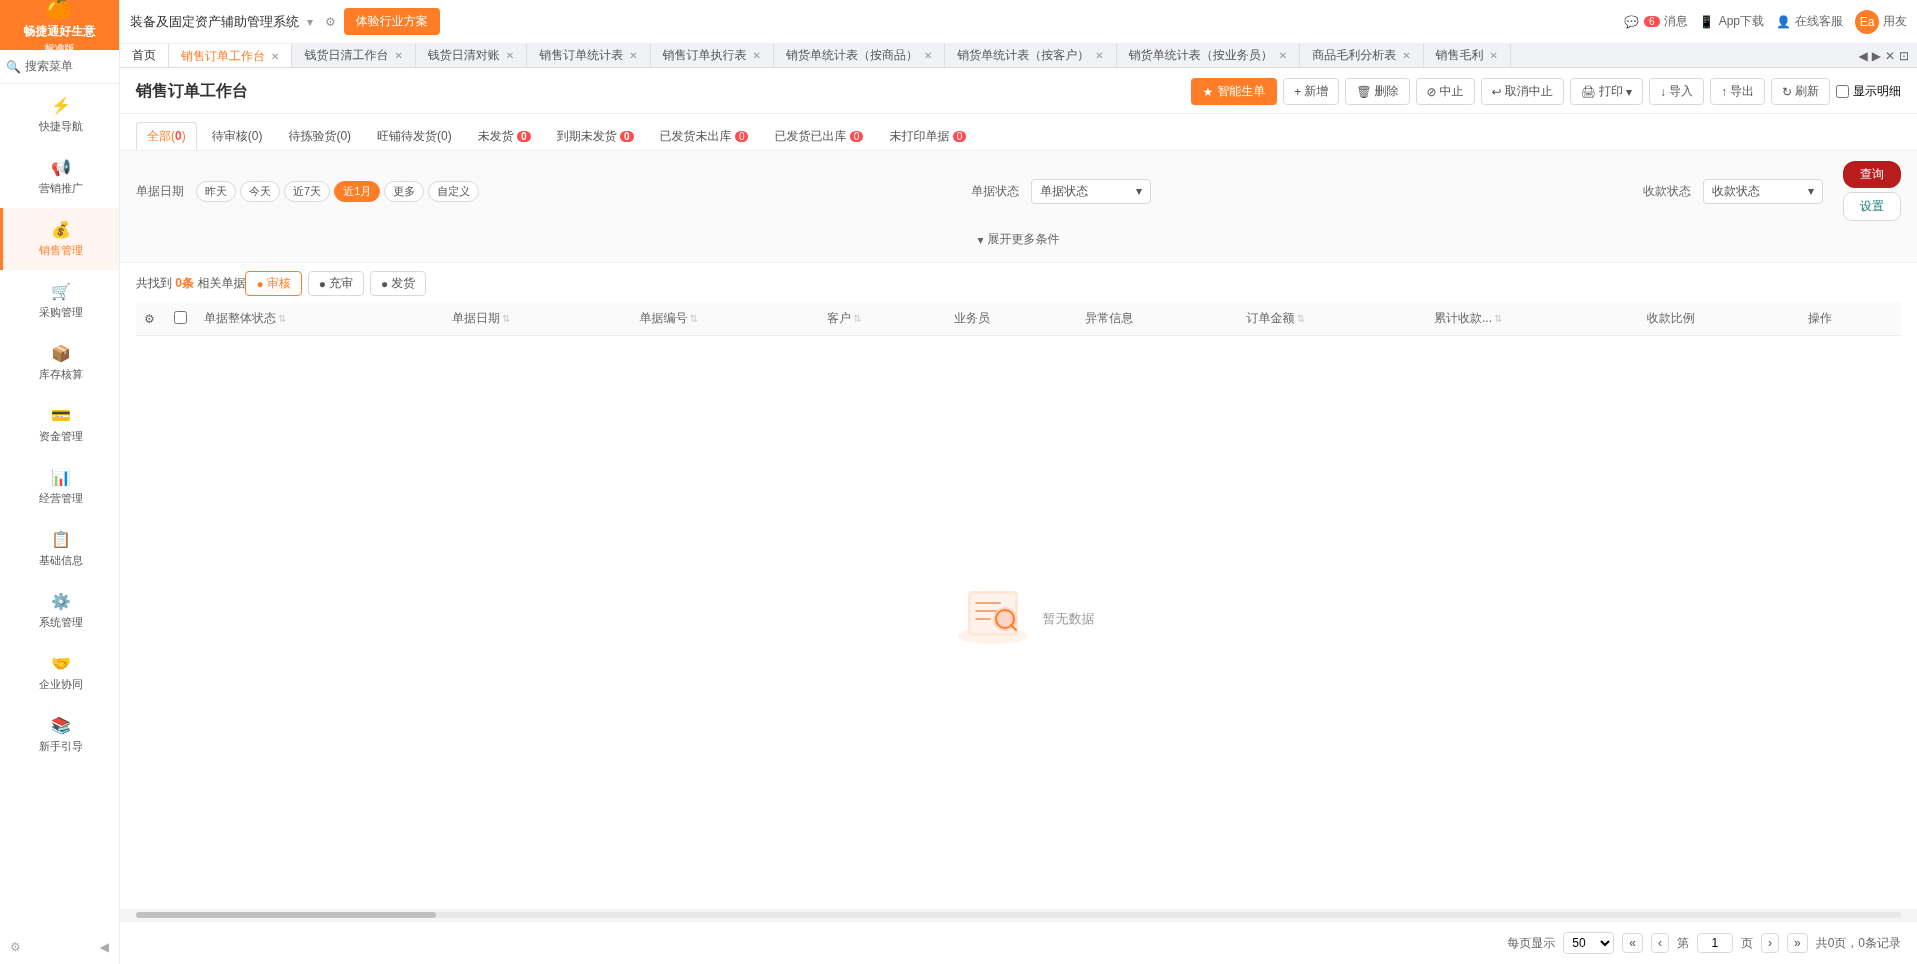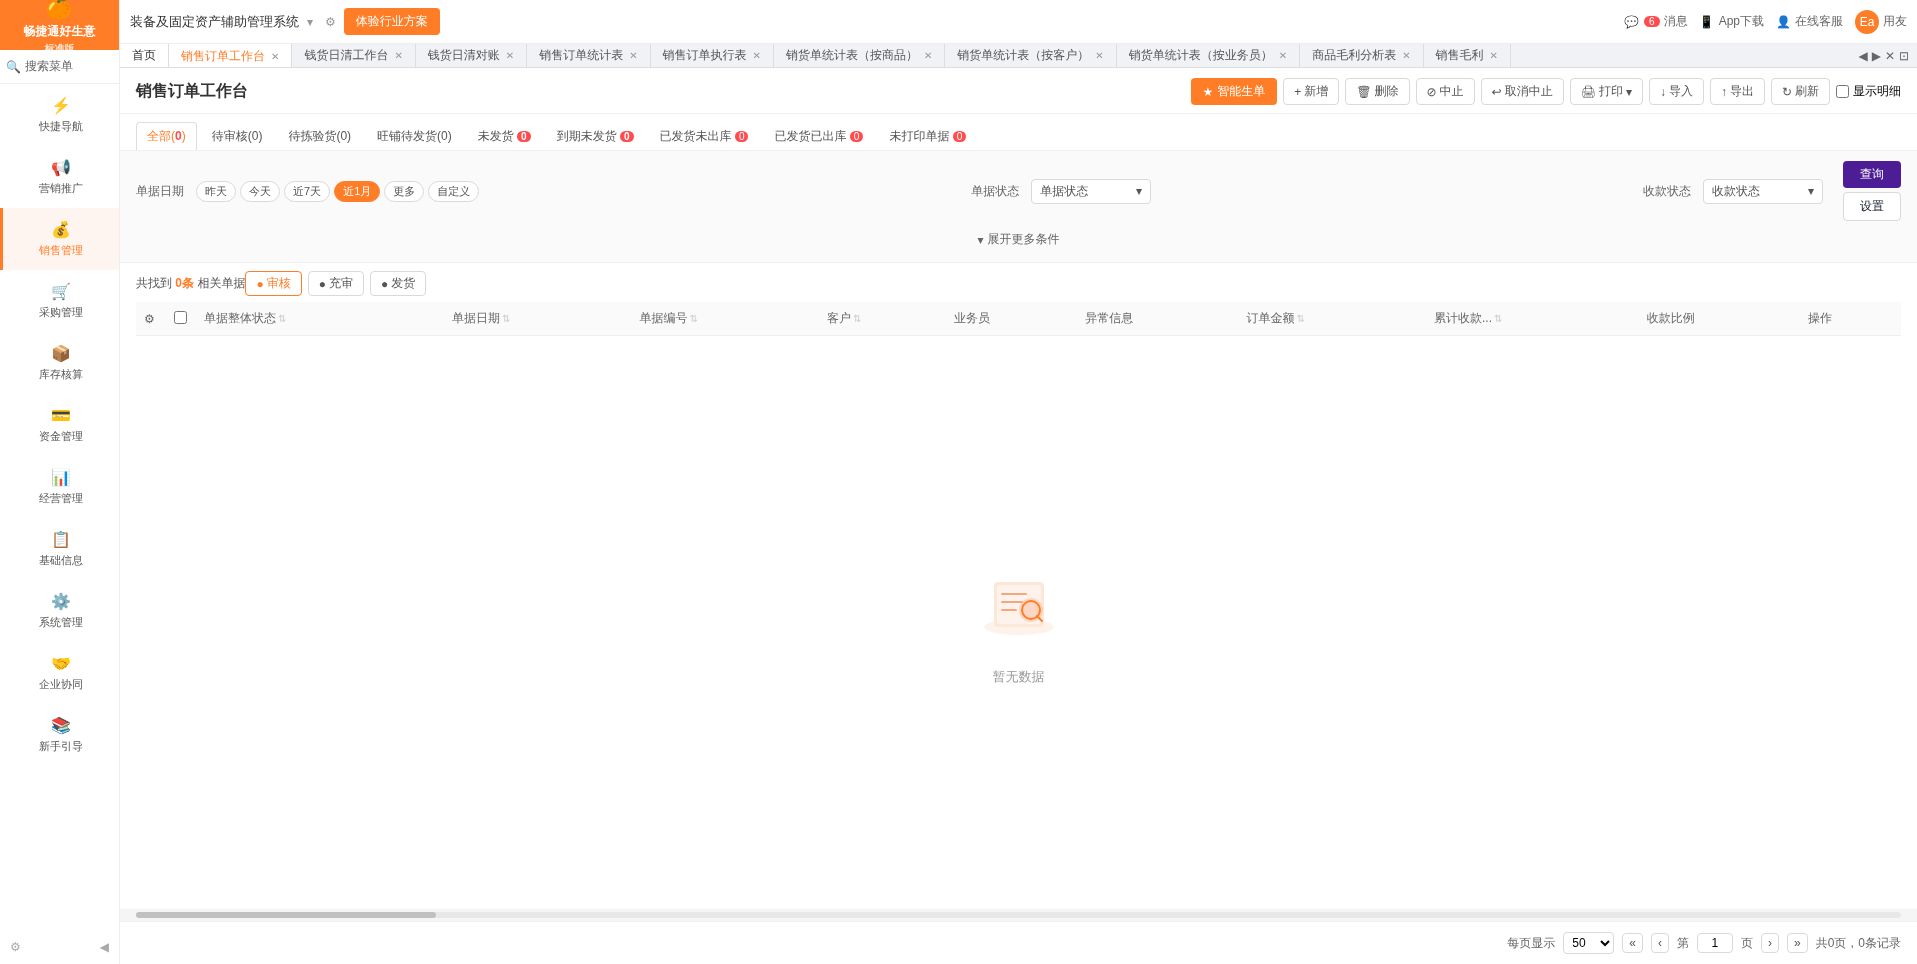--- a/index.html
+++ b/index.html
@@ -55,42 +55,42 @@
     
     .filters { padding: 10px 16px; background: #fafafa; border-bottom: 1px solid #f0f0f0; }
     .filter-row { display: flex; align-items: center; gap: 12px; flex-wrap: wrap; }
     .filter-label { color: #666; white-space: nowrap; }
     .filter-quick { display: flex; gap: 4px; }
     .filter-quick-btn { padding: 2px 8px; border: 1px solid #d9d9d9; border-radius: 12px; cursor: pointer; color: #555; font-size: 11px; background: #fff; }
     .filter-quick-btn.active { background: #ff7d26; color: #fff; border-color: #ff7d26; }
     .filter-date-range { color: #999; font-size: 11px; margin-top: 2px; }
     .filter-select { border: 1px solid #d9d9d9; border-radius: 4px; padding: 3px 8px; background: #fff; color: #555; min-width: 120px; display: flex; align-items: center; justify-content: space-between; gap: 8px; cursor: pointer; }
     .expand-btn { display: flex; align-items: center; gap: 4px; color: #666; cursor: pointer; padding: 4px 8px; }
-    .action-btn-orange { background: #4c1d95; color: #fff; border: none; border-radius: 4px; padding: 5px 16px; cursor: pointer; font-size: 12px; }
-    .action-btn-outline { background: #fff; color: #0f172a; border: 1px solid #d9d9d9; border-radius: 4px; padding: 5px 16px; cursor: pointer; font-size: 12px; }
+    .action-btn-orange { background: #b91c1c; color: #fff; border: none; border-radius: 12px; padding: 5px 16px; cursor: pointer; font-size: 12px; }
+    .action-btn-outline { background: #fff; color: #0f766e; border: 1px solid #d9d9d9; border-radius: 9px; padding: 5px 16px; cursor: pointer; font-size: 12px; }
 
     
     .table-area { padding: 8px 16px; flex: 1; display: flex; flex-direction: column; }
     .table-info { display: flex; align-items: center; justify-content: flex-start; margin-bottom: 6px; }
     .table-count { color: #555; font-size: 12px; }
     .table-count .highlight { color: #ff7d26; font-weight: bold; }
     .table-actions { display: flex; gap: 6px; }
     .act-btn { padding: 3px 10px; border: 1px solid #d9d9d9; border-radius: 4px; cursor: pointer; background: #fff; color: #555; font-size: 12px; display: flex; align-items: center; gap: 3px; }
     .act-btn.approve { color: #ff7d26; border-color: #ff7d26; }
 
     table { width: 100%; border-collapse: collapse; }
     thead tr { background: #fafafa; }
     th { padding: 8px 8px; text-align: left; color: #666; font-weight: normal; border-bottom: 1px solid #eee; white-space: nowrap; font-size: 12px; }
     .th-sort { display: flex; align-items: center; gap: 2px; cursor: pointer; }
     .sort-icon { color: #ccc; font-size: 10px; }
     .col-checkbox { width: 30px; }
     .col-setting { width: 30px; }
 
     
-    .empty-state { flex: 1; display: flex; flex-direction: column; align-items: center; justify-content: center; padding: 40px; }
+    .empty-state { flex: 1; display: flex; align-items: center; justify-content: center; padding: 40px; }
     .empty-icon { width: 100px; height: 100px; margin-bottom: 16px; }
     .empty-text { color: #999; font-size: 13px; }
 
     
     .pagination { display: flex; align-items: center; justify-content: flex-end; padding: 10px 16px; border-top: 1px solid #f0f0f0; gap: 8px; background: #fff; }
     .pagination-label { color: #666; }
     .pagination-select { border: 1px solid #d9d9d9; border-radius: 4px; padding: 2px 4px; background: #fff; }
     .pagination-btn { border: 1px solid #d9d9d9; border-radius: 4px; padding: 2px 6px; cursor: pointer; background: #fff; color: #555; }
     .pagination-btn:disabled { color: #ccc; cursor: not-allowed; }
     .pagination-input { border: 1px solid #d9d9d9; border-radius: 4px; padding: 2px 4px; width: 36px; text-align: center; }

